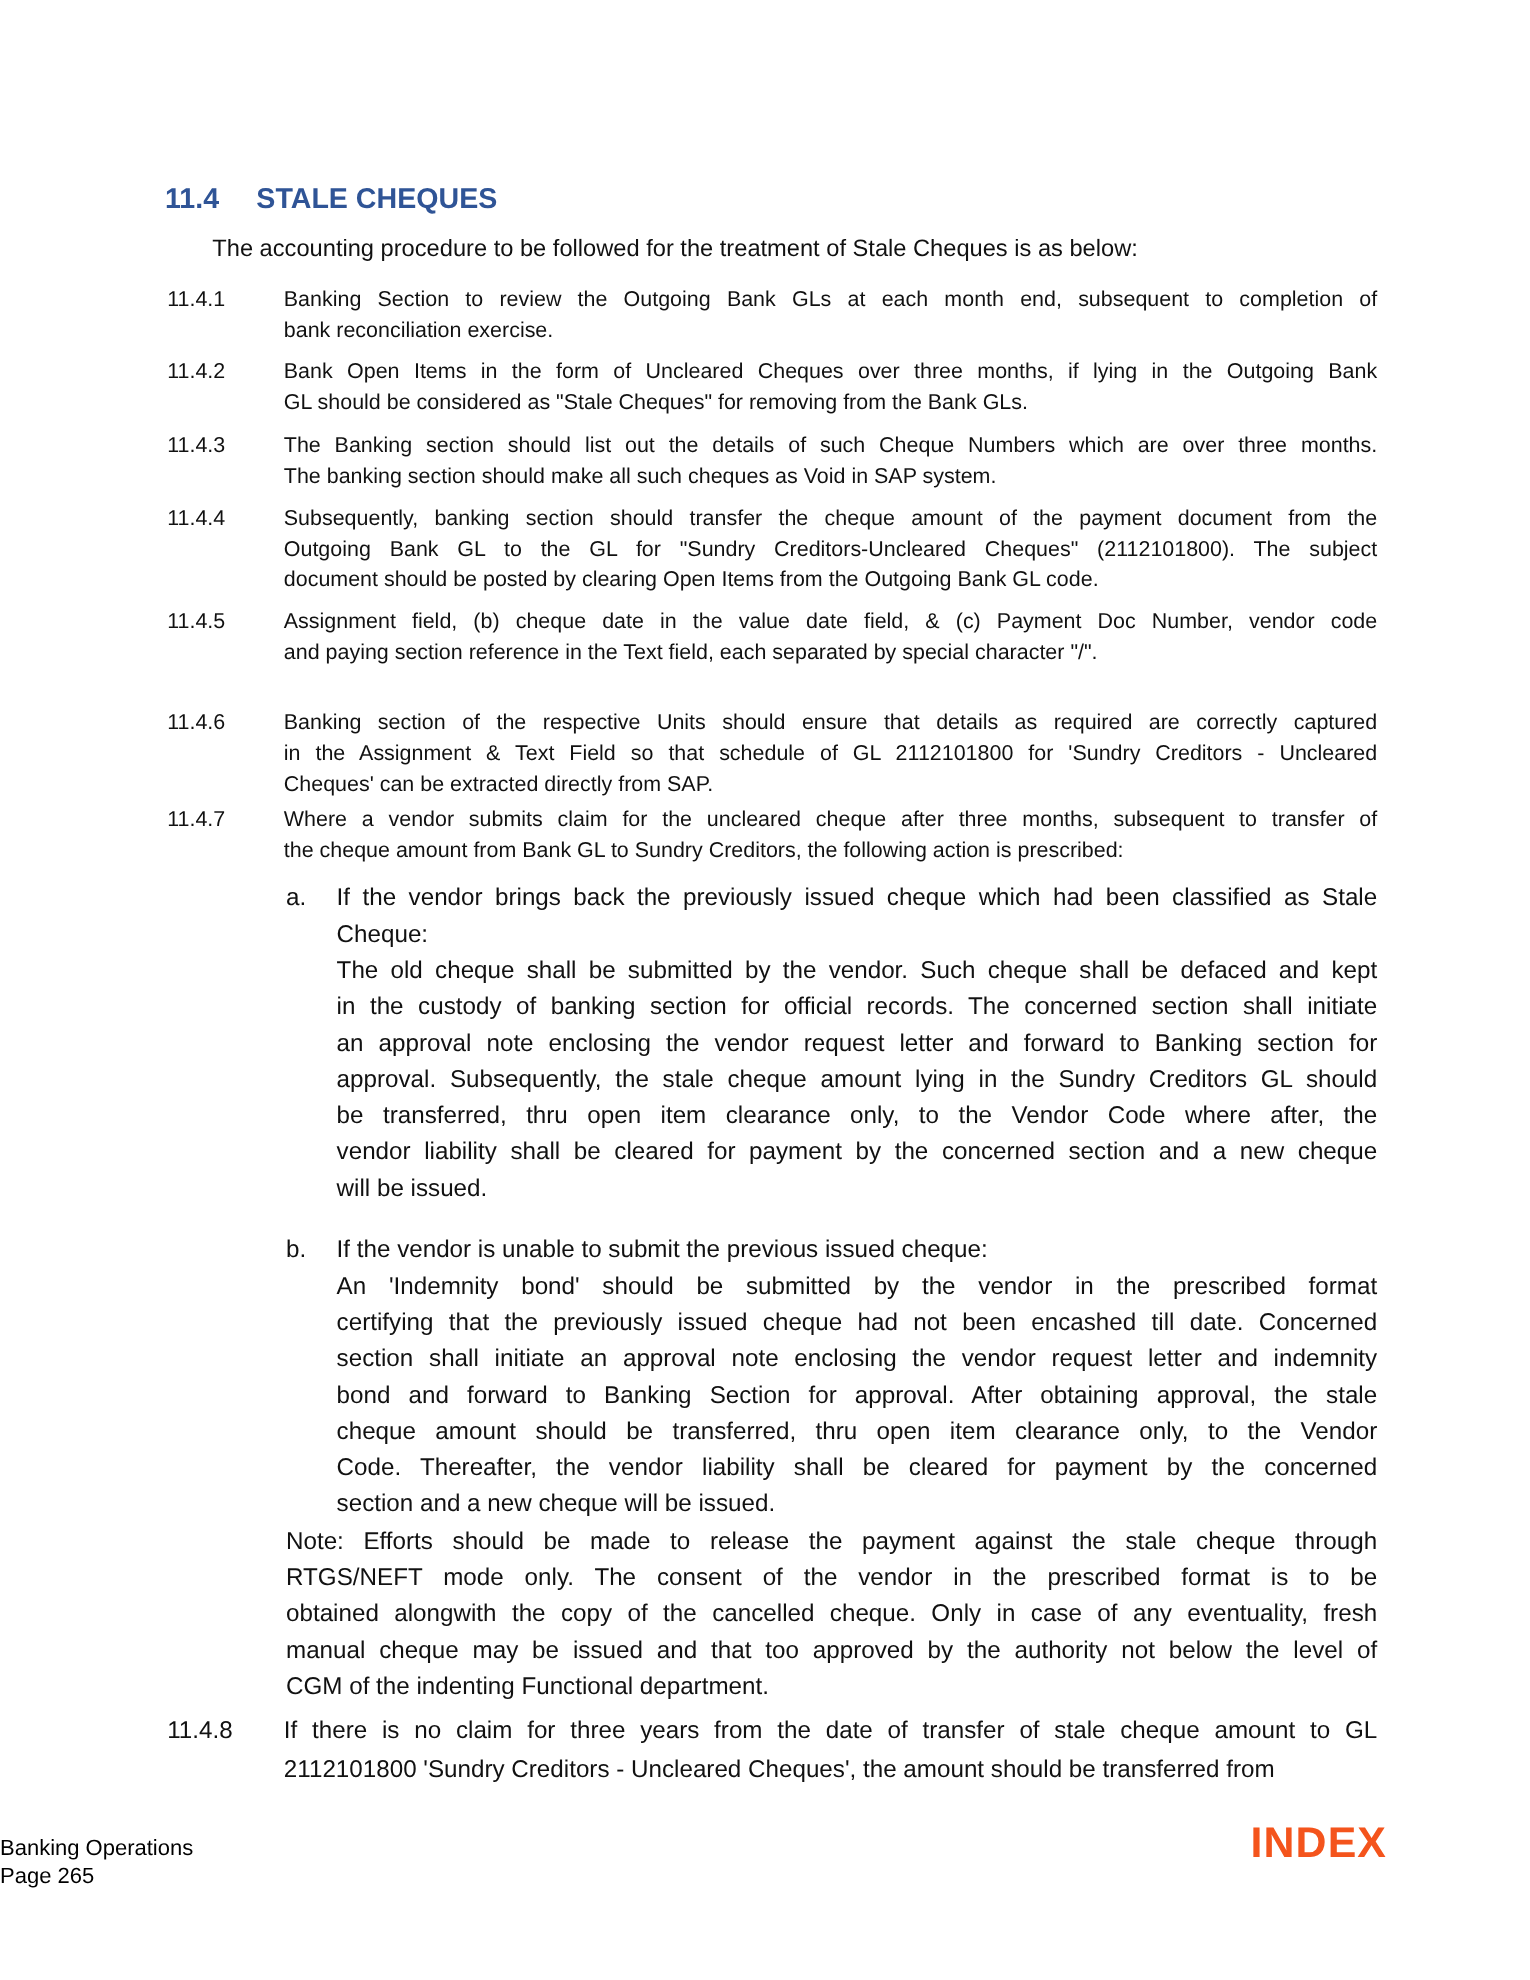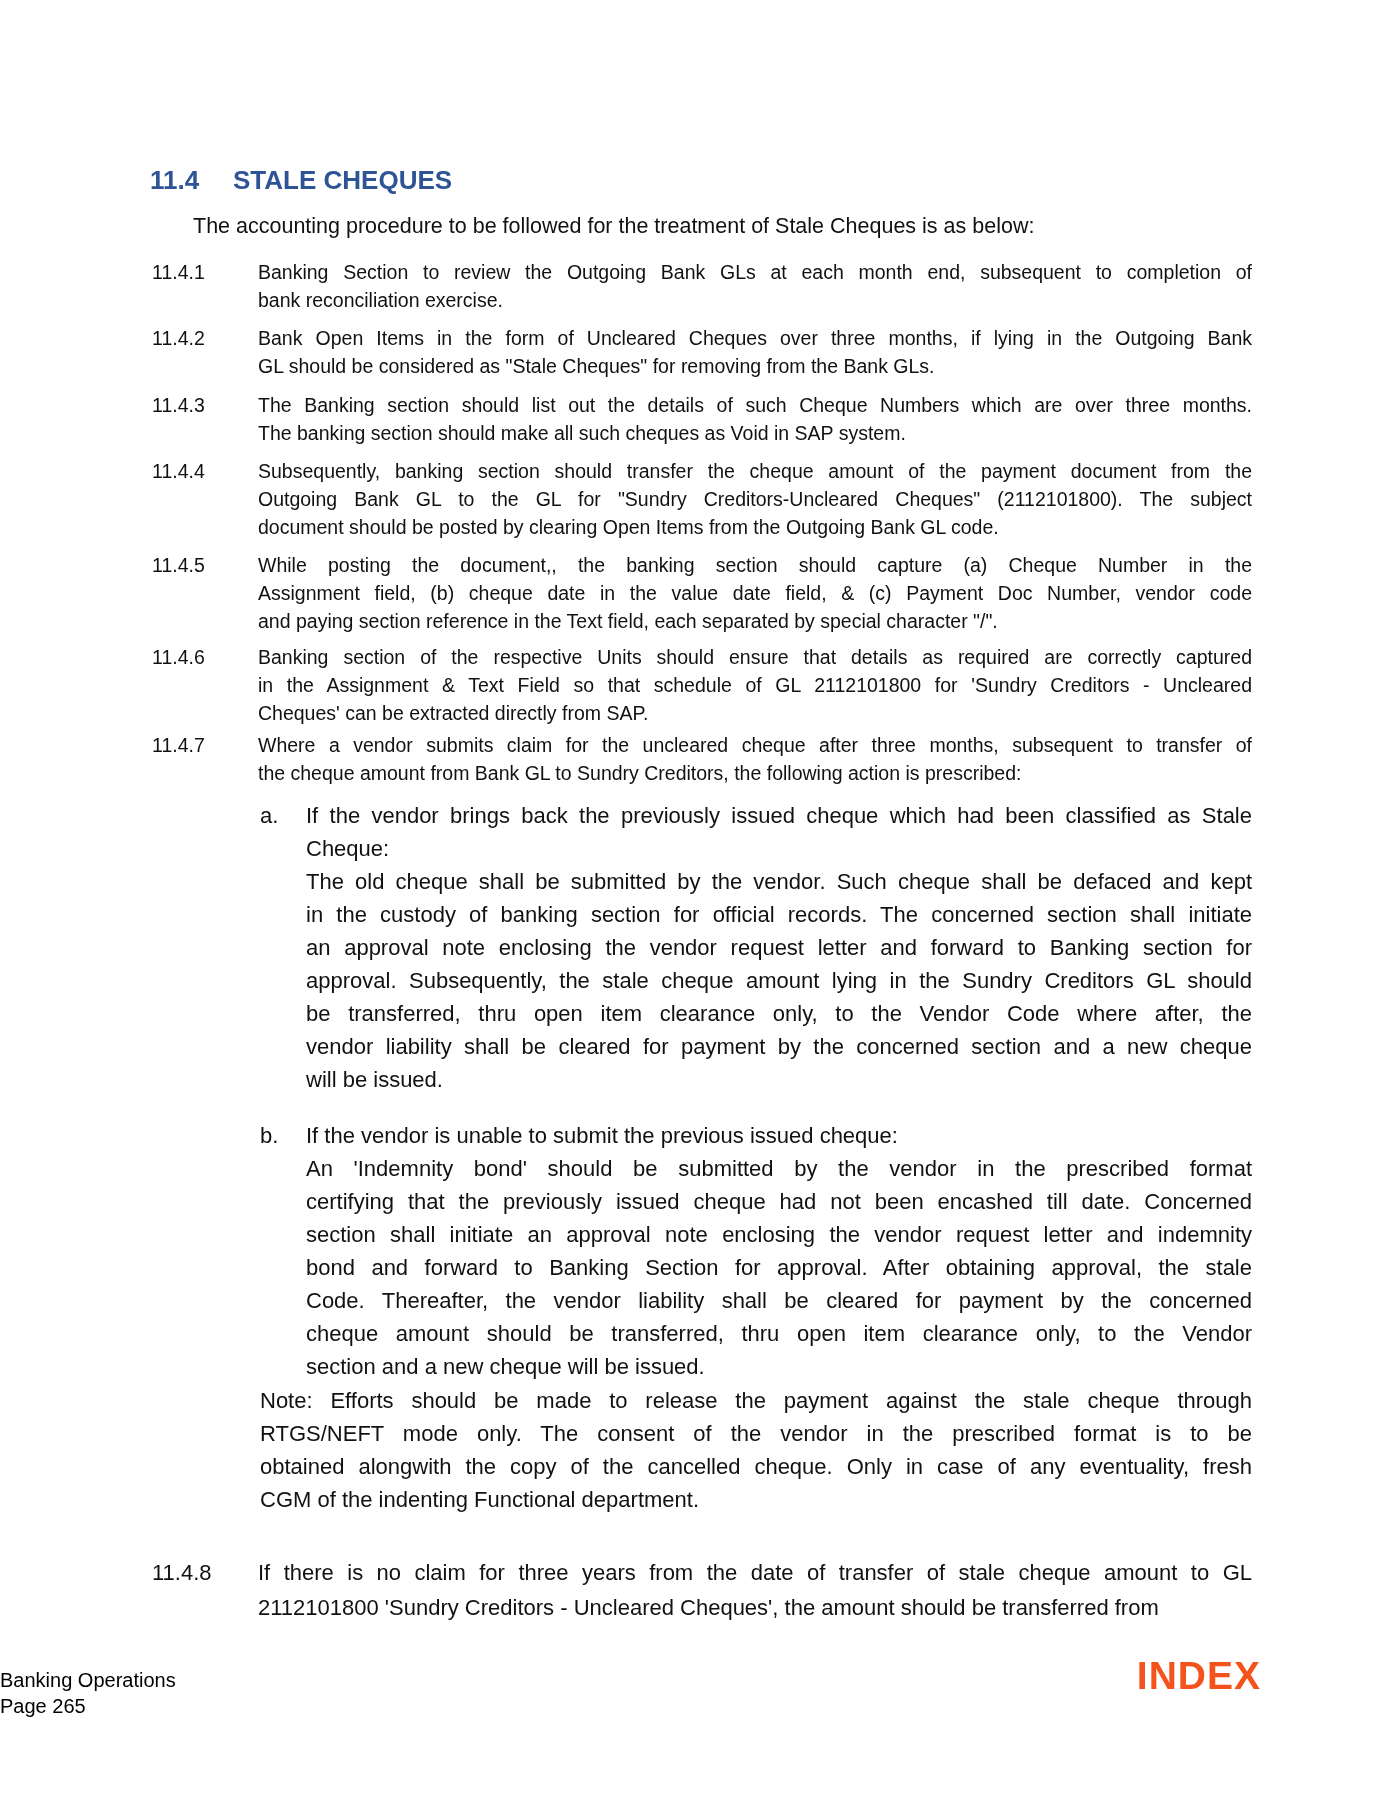--- a/index.html
+++ b/index.html
@@ -67,21 +67,20 @@
     <div class="sec-body">
         <div class="ln">Subsequently, banking section should transfer the cheque amount of the payment document from the</div>
         <div class="ln">Outgoing Bank GL to the GL for "Sundry Creditors-Uncleared Cheques" (2112101800). The subject</div>
         <div class="ln ln-last">document should be posted by clearing Open Items from the Outgoing Bank GL code.</div>
       </div>
   </div>
 
   <div class="sec" style="top:551px">
     <span class="sec-num">11.4.5</span>
     <div class="sec-body">
-        <div class="ln">While posting the document,, the banking section should capture (a) Cheque Number in the</div>
         <div class="ln">Assignment field, (b) cheque date in the value date field, &amp; (c) Payment Doc Number, vendor code</div>
         <div class="ln ln-last">and paying section reference in the Text field, each separated by special character "/".</div>
       </div>
   </div>
 
   <div class="sec" style="top:643px">
     <span class="sec-num">11.4.6</span>
     <div class="sec-body">
         <div class="ln">Banking section of the respective Units should ensure that details as required are correctly captured</div>
         <div class="ln">in the Assignment &amp; Text Field so that schedule of GL 2112101800 for 'Sundry Creditors - Uncleared</div>
@@ -120,31 +119,32 @@
     <span class="clause-marker">b.</span>
     <div class="clause-text">
       <div>
           <div class="ln ln-last">If the vendor is unable to submit the previous issued cheque:</div>
         </div>
       <div>
           <div class="ln">An 'Indemnity bond' should be submitted by the vendor in the prescribed format</div>
           <div class="ln">certifying that the previously issued cheque had not been encashed till date. Concerned</div>
           <div class="ln">section shall initiate an approval note enclosing the vendor request letter and indemnity</div>
           <div class="ln">bond and forward to Banking Section for approval. After obtaining approval, the stale</div>
+          <div class="ln">cheque amount should be transferred, thru open item clearance only, to the Vendor</div>
           <div class="ln">Code. Thereafter, the vendor liability shall be cleared for payment by the concerned</div>
-          <div class="ln">cheque amount should be transferred, thru open item clearance only, to the Vendor</div>
           <div class="ln ln-last">section and a new cheque will be issued.</div>
         </div>
     </div>
   </div>
 
   <div class="note">
       <div class="ln">Note: Efforts should be made to release the payment against the stale cheque through</div>
       <div class="ln">RTGS/NEFT mode only. The consent of the vendor in the prescribed format is to be</div>
       <div class="ln">obtained alongwith the copy of the cancelled cheque. Only in case of any eventuality, fresh</div>
+      <div class="ln">manual cheque may be issued and that too approved by the authority not below the level of</div>
       <div class="ln ln-last">CGM of the indenting Functional department.</div>
     </div>
 
   <div class="sec sec8">
     <span class="sec-num">11.4.8</span>
     <div class="sec-body">
         <div class="ln">If there is no claim for three years from the date of transfer of stale cheque amount to GL</div>
         <div class="ln ln-last">2112101800 'Sundry Creditors - Uncleared Cheques', the amount should be transferred from</div>
       </div>
   </div>

